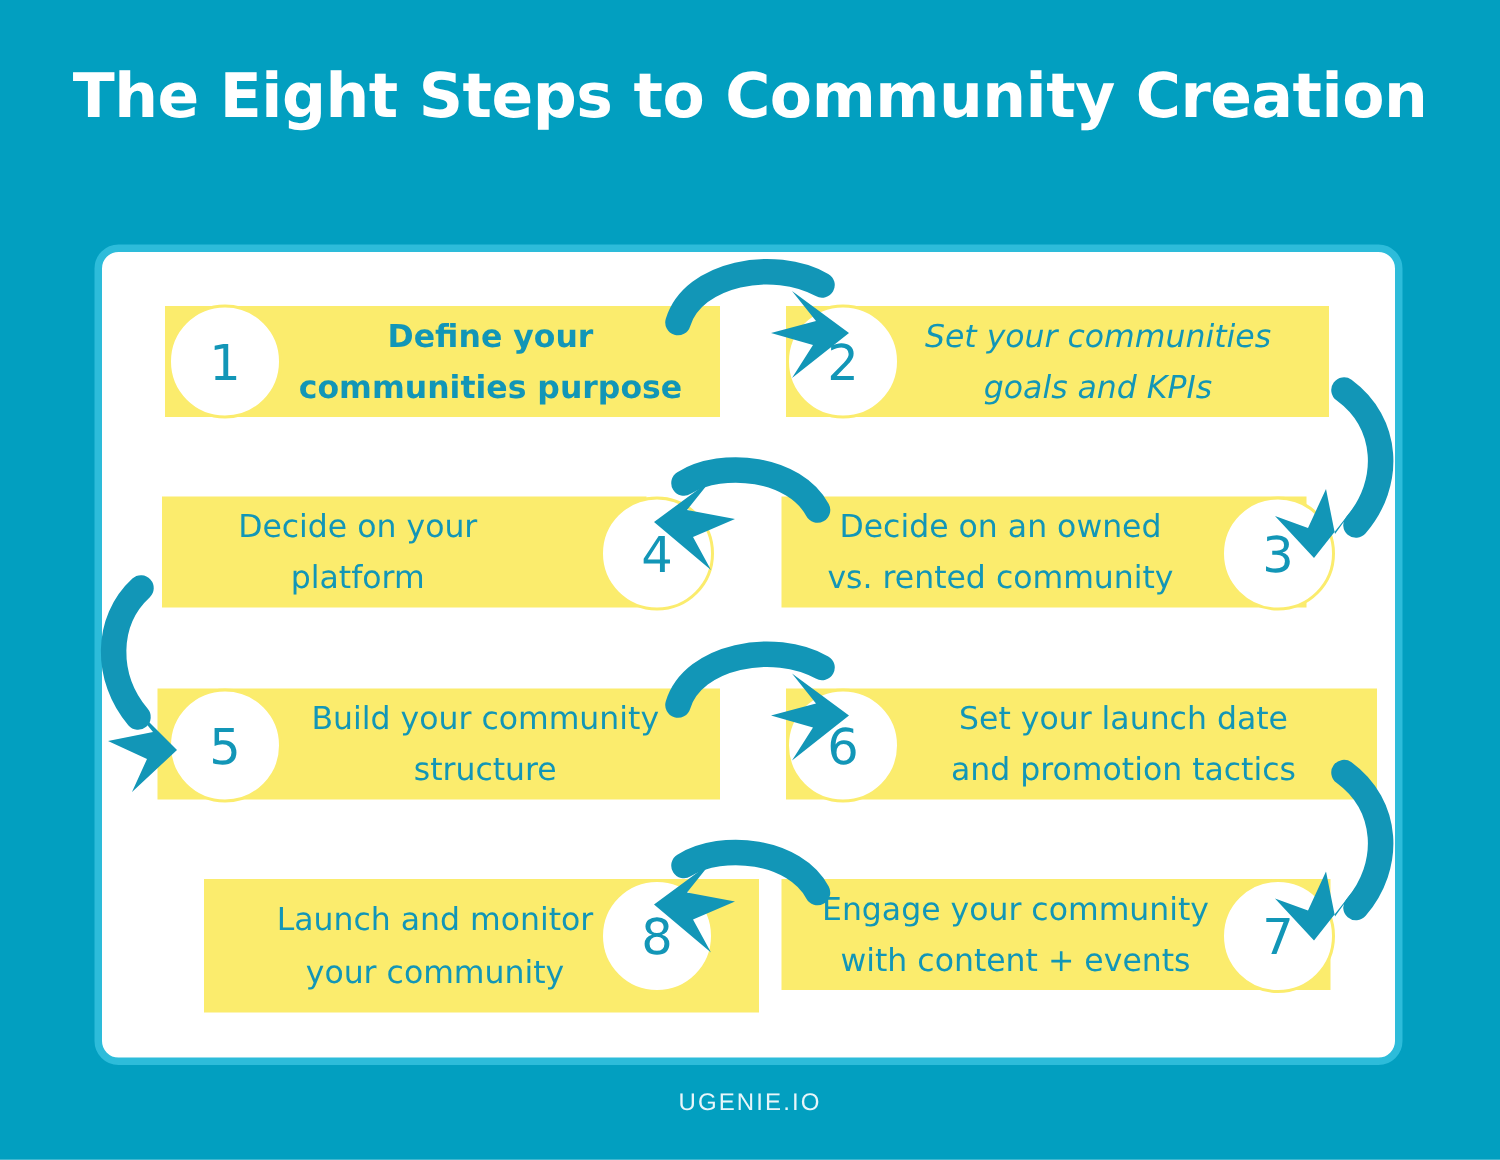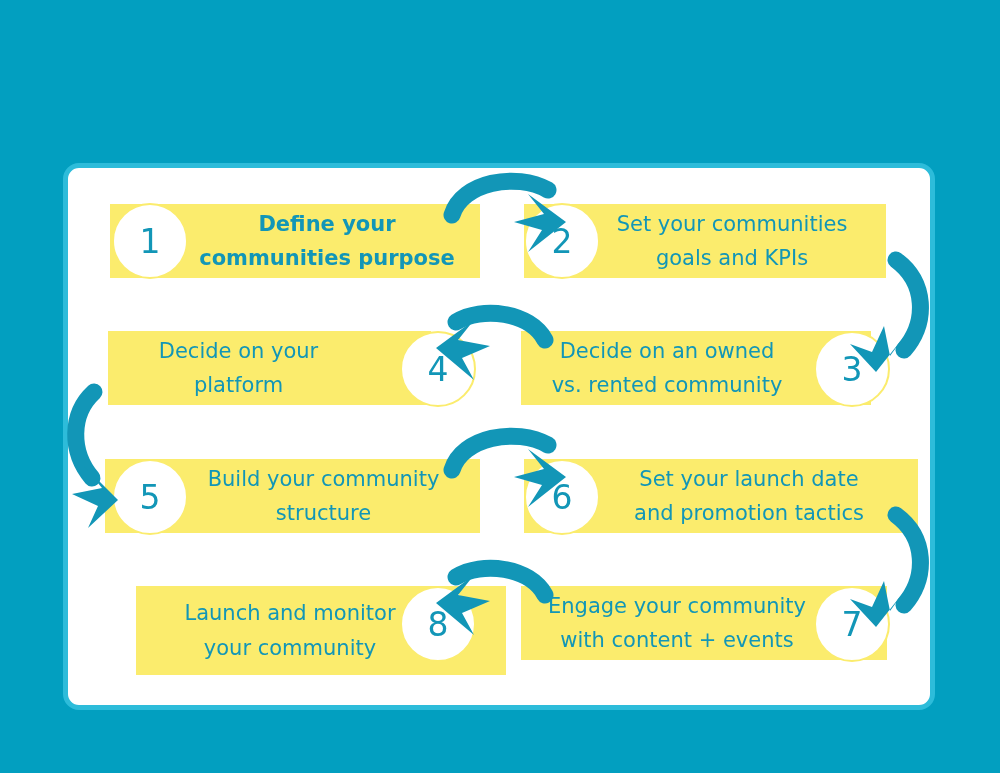--- a/index.html
+++ b/index.html
@@ -116,35 +116,36 @@
     width: 1000px;
     height: 773px;
     pointer-events: none;
   }
 </style>
 </head>
 <body>
 
 <div id="stage">
 
+  <div id="title">The Eight Steps to Community Creation</div>
 
   <div id="card">
     <div id="card-inner"></div>
   </div>
 
   <div class="step">
     <div class="bar" style="left:110px; top:204px; width:370px; height:74px;">
       <div class="bar-text" style="padding-left:72px;font-weight:bold;">Define your
 communities purpose</div>
     </div>
     <div class="circle" style="left:112px; top:203px;">1</div>
   </div>
 
   <div class="step">
-    <div class="bar" style="left:524px; top:204px; width:362px; height:74px;">
+    <div class="bar" style="left:524px; top:204px; width:362px; height:74px;font-style:italic;">
       <div class="bar-text" style="padding-left:62px;">Set your communities
 goals and KPIs</div>
     </div>
     <div class="circle" style="left:524px; top:203px;">2</div>
   </div>
 
   <div class="step">
     <div class="bar" style="left:108px; top:331px; width:323px; height:74px;">
       <div class="bar-text" style="padding-right:70px;">Decide on your
 platform</div>
@@ -229,14 +230,15 @@
       <path d="M896,515 C926,537 928,577 904,605" stroke="#1296b7" stroke-width="17" fill="none" stroke-linecap="round"></path>
       <path d="M876,627 L906,589 L890,611 L884,581 L872,607 L850,599 Z"></path>
     </g>
 
     <g fill="#1296b7">
       <path d="M545,595 C530,567 482,561 456,577" stroke="#1296b7" stroke-width="17" fill="none" stroke-linecap="round"></path>
       <path d="M436,603 L474,575 L458,595 L490,601 L462,613 L474,635 Z"></path>
     </g>
   </svg>
 
+  <div id="footer">UGENIE.IO</div>
 
 </div>
 
 </body></html>

